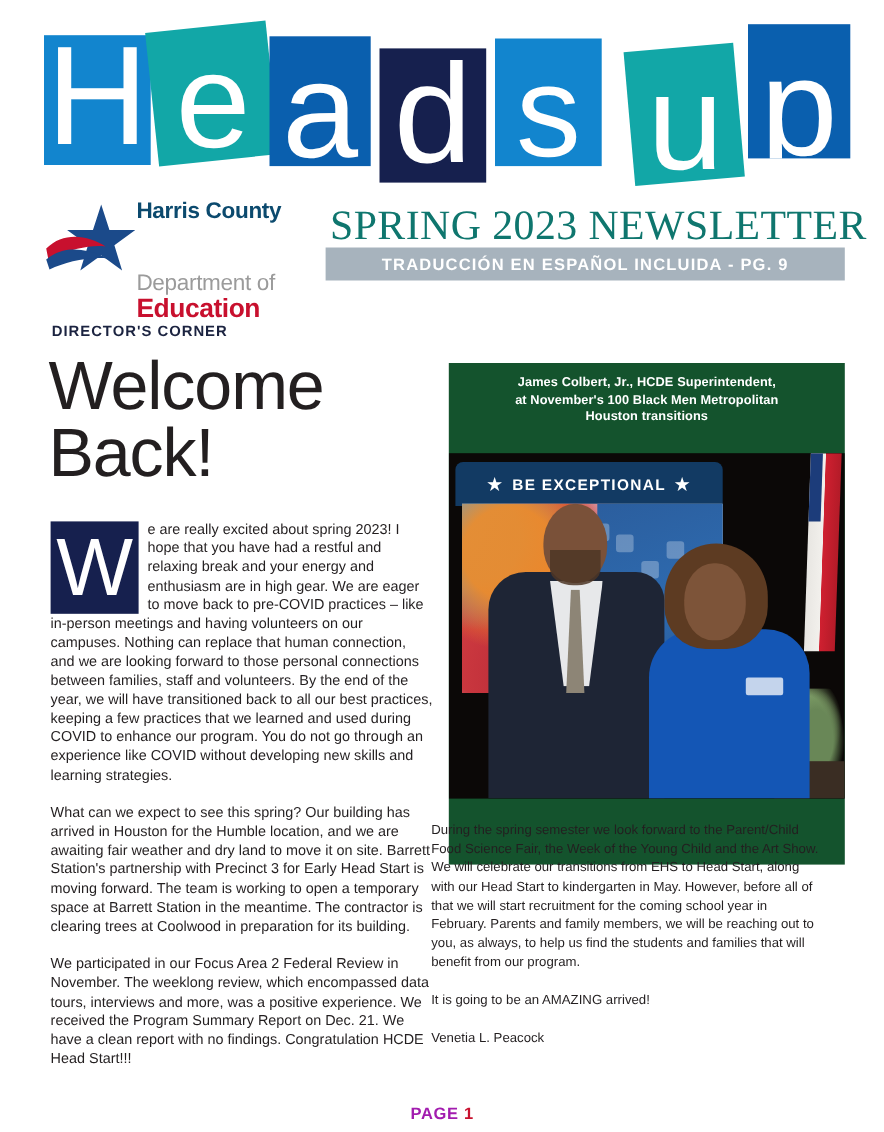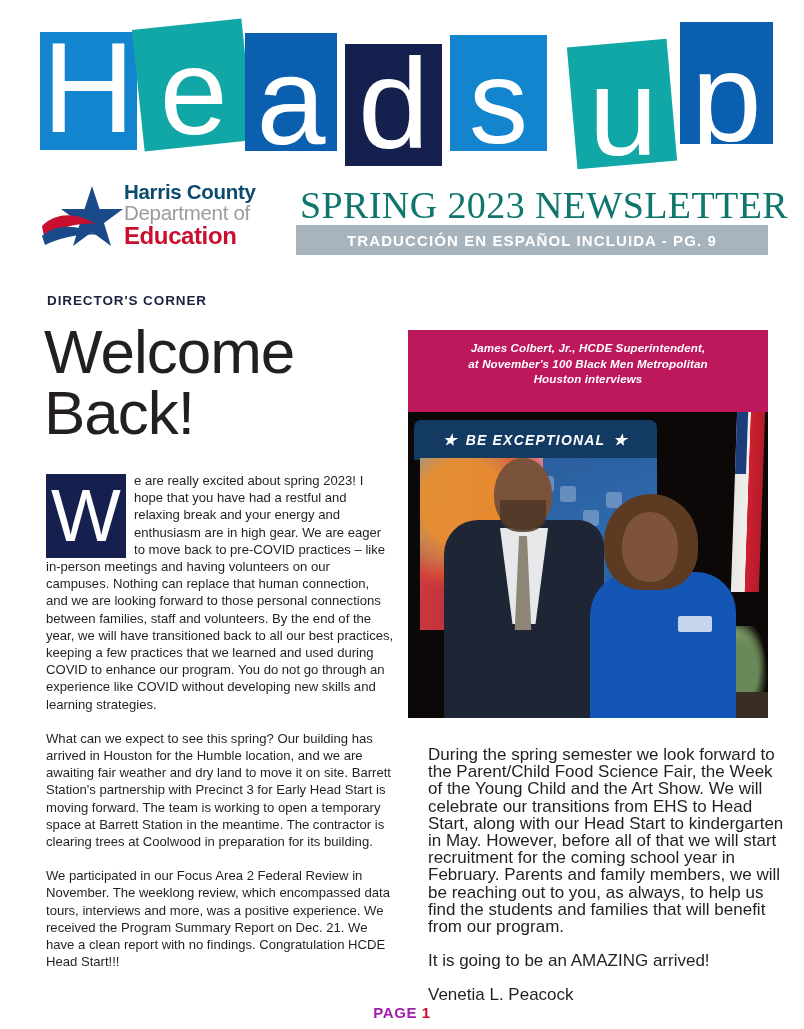--- a/index.html
+++ b/index.html
@@ -73,20 +73,21 @@
     position: absolute; left: 84px; top: 2px;
     line-height: 1.02;
   }
   .logo-line1 {
     font-size: 20.5px; font-weight: bold; color: #0c4a6e;
     letter-spacing: -0.3px;
   }
   .logo-line2 {
     font-size: 20.5px; font-weight: normal; color: #9b9b9b;
     letter-spacing: -0.3px;
+    margin-top: 45px;
   }
   .logo-line3 {
     font-size: 24px; font-weight: bold; color: #c8102e;
     letter-spacing: -0.4px;
   }
 
   .newsletter-title {
     position: absolute;
     left: 300px; top: 183px;
     width: 470px;
@@ -156,24 +157,23 @@
     margin: 2px 8px 0 0;
     font-family: "Liberation Sans", sans-serif;
   }
   .col-left p { margin-bottom: 17px; }
   .col-left p.first { text-align: left; }
 
   
   .photo {
     position: absolute;
     left: 408px; top: 330px;
-    width: 360px; height: 388px;
-    background: #be185d;
+    width: 360px; height: 456px;
+    background: #14532d;
     overflow: hidden;
-    font-style: italic;
   }
   .photo-caption {
     position: absolute;
     left: 0; top: 10px;
     width: 360px;
     text-align: center;
     color: #ffffff;
     font-size: 11.6px;
     font-weight: bold;
     line-height: 15.5px;
@@ -315,23 +315,23 @@
   }
   .woman-logo {
     position: absolute; left: 92px; top: 122px;
     width: 34px; height: 16px;
     background: rgba(255,255,255,0.75);
     border-radius: 2px;
   }
 
   .col-right {
     position: absolute;
-    left: 428px; top: 746px;
+    left: 392px; top: 746px;
     width: 358px;
-    font-size: 17px;
+    font-size: 12px;
     line-height: 17.2px;
     color: #231f20;
   }
   .col-right p { margin-bottom: 17px; }
 
   
   .footer {
     position: absolute;
     left: 0; bottom: 8px;
     width: 804px;
@@ -400,21 +400,21 @@
   <div class="col-left">
     <p class="first"><span class="dropcap">W</span><span>e are really excited about spring 2023! I hope that you have had a restful and relaxing break and your energy and enthusiasm are in high gear. We are eager to move back to pre-COVID practices – like in-person meetings and having volunteers on our campuses. Nothing can replace that human connection, and we are looking forward to those personal connections between families, staff and volunteers. By the end of the year, we will have transitioned back to all our best practices, keeping a few practices that we learned and used during COVID to enhance our program. You do not go through an experience like COVID without developing new skills and learning strategies.</span></p>
     <p>What can we expect to see this spring? Our building has arrived in Houston for the Humble location, and we are awaiting fair weather and dry land to move it on site. Barrett Station's partnership with Precinct 3 for Early Head Start is moving forward.  The team is working to open a temporary space at Barrett Station in the meantime. The contractor is clearing trees at Coolwood in preparation for its building.</p>
     <p>We participated in our Focus Area 2 Federal Review in November. The weeklong review, which encompassed data tours, interviews and more, was a positive experience. We received the Program Summary Report on Dec. 21. We have a clean report with no findings. Congratulation HCDE Head Start!!!</p>
   </div>
 
   <div class="photo">
     <div class="photo-caption">
       <div>James Colbert, Jr., HCDE Superintendent,</div>
       <div>at November's 100 Black Men Metropolitan</div>
-      <div>Houston interviews</div>
+      <div>Houston transitions</div>
     </div>
 
     <div class="photo-scene">
       <div class="banner">
         <span class="bstar">★</span>
         <span>BE EXCEPTIONAL</span>
         <span class="bstar">★</span>
       </div>
 
       <div class="mural">

